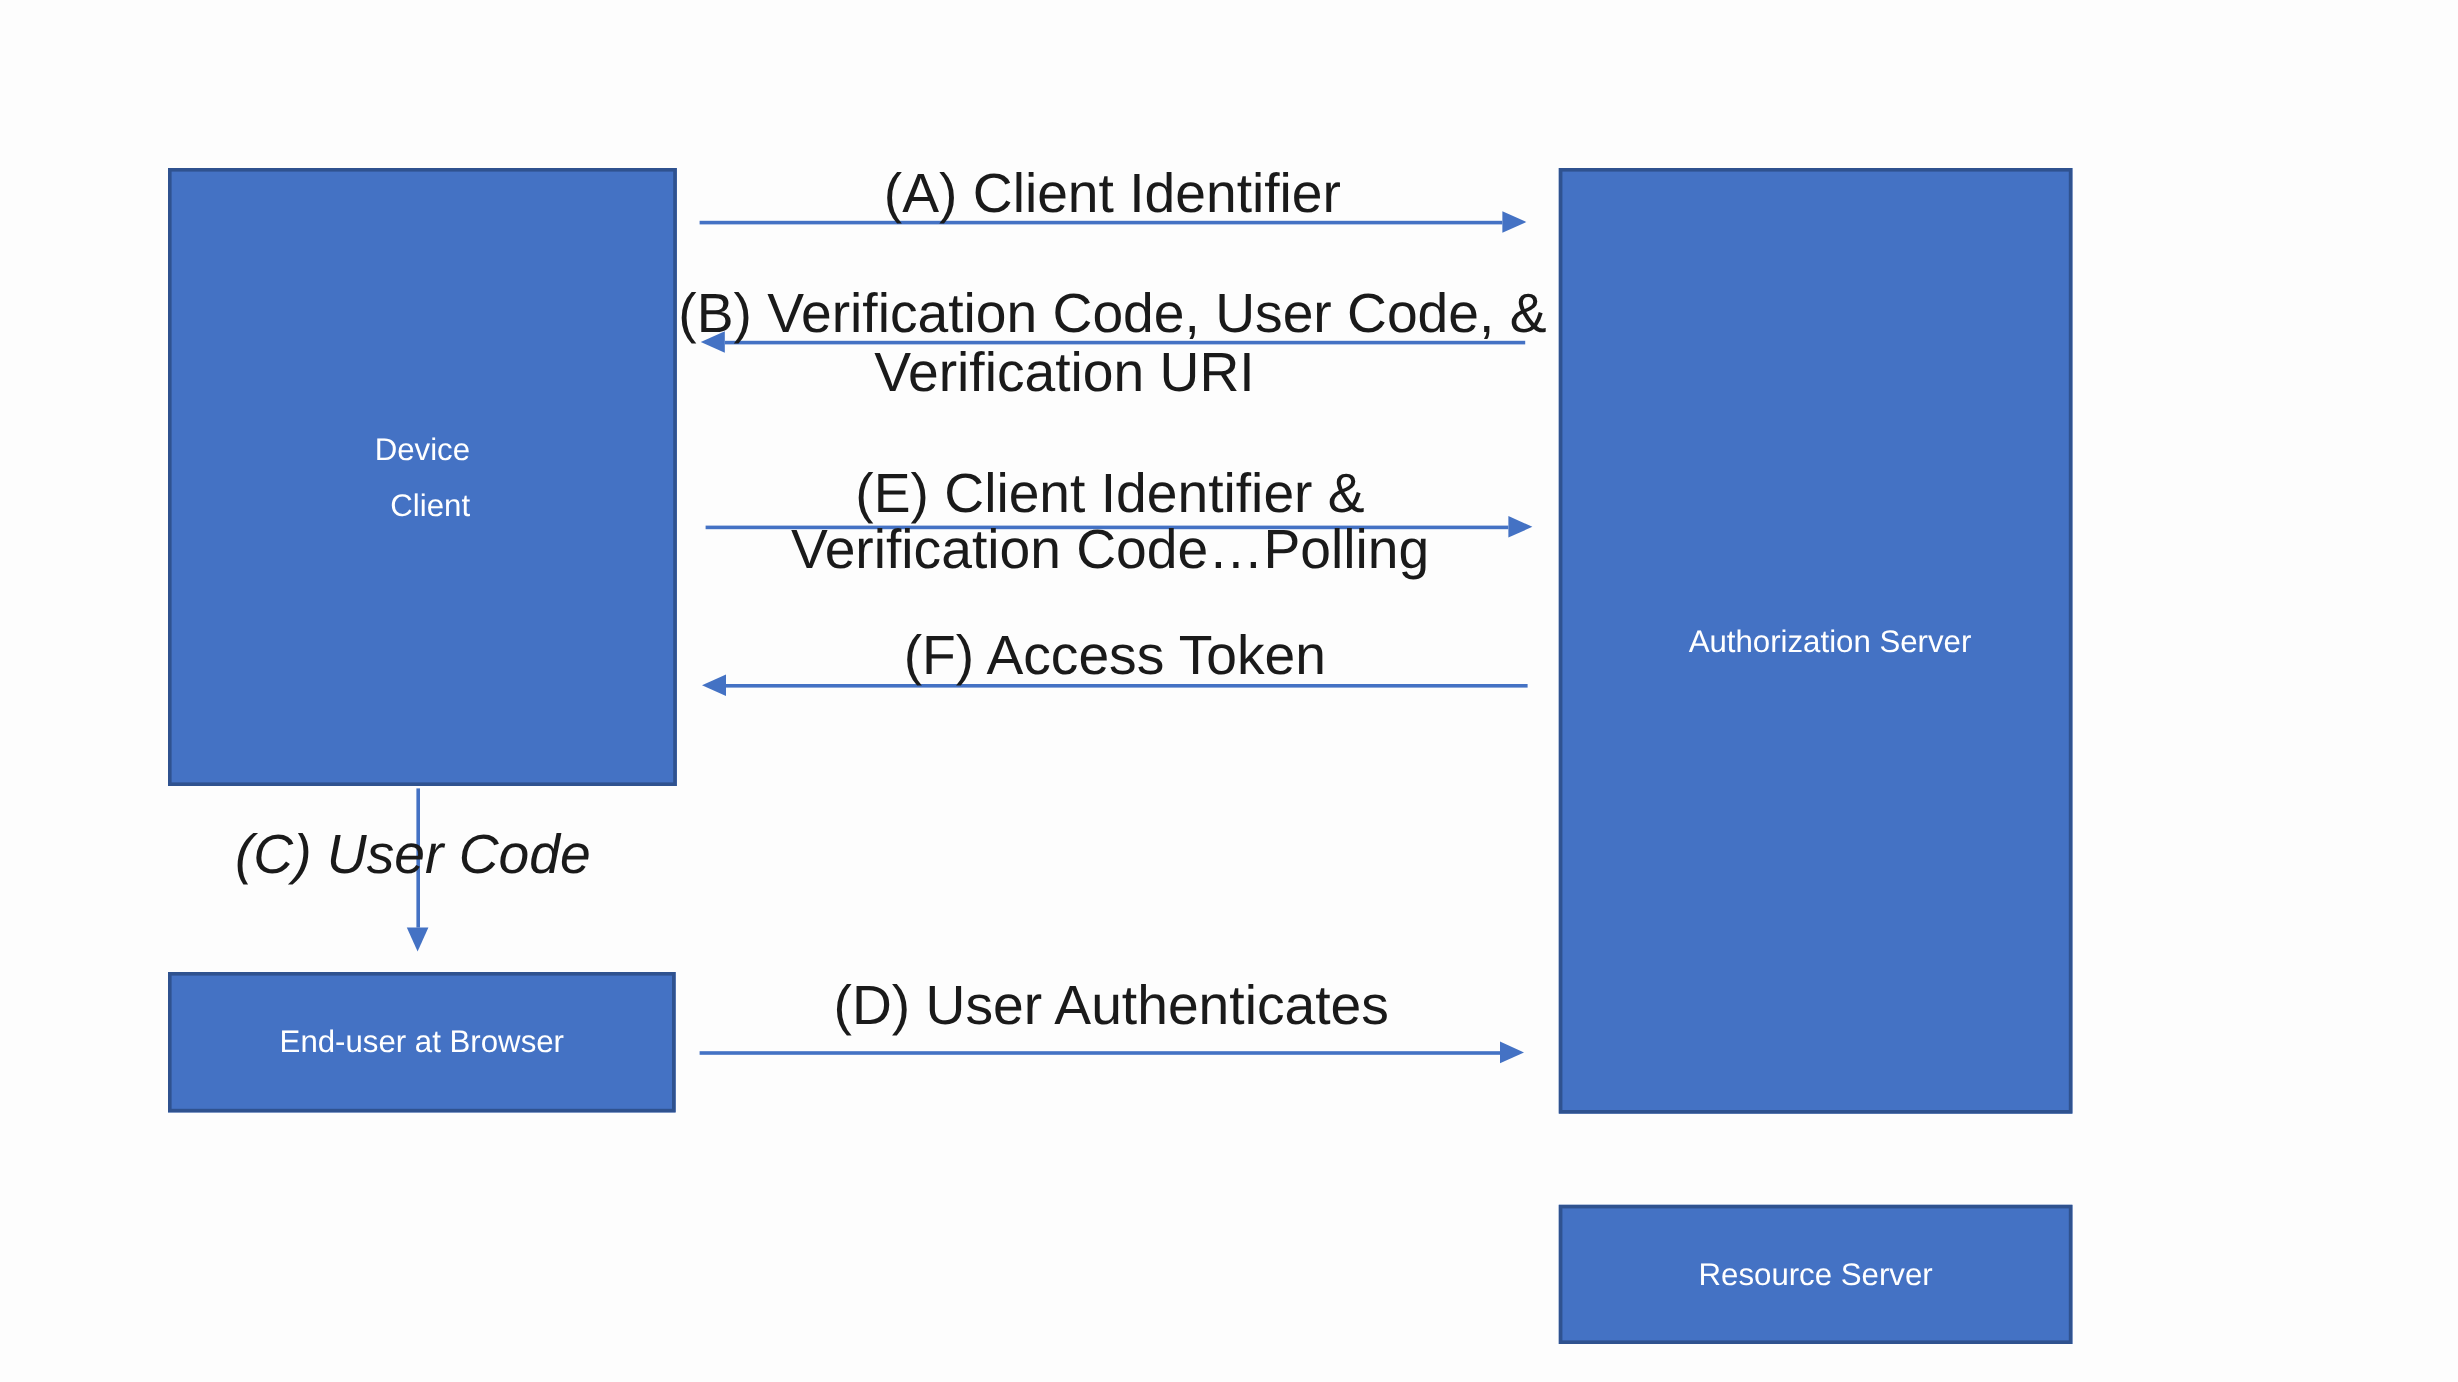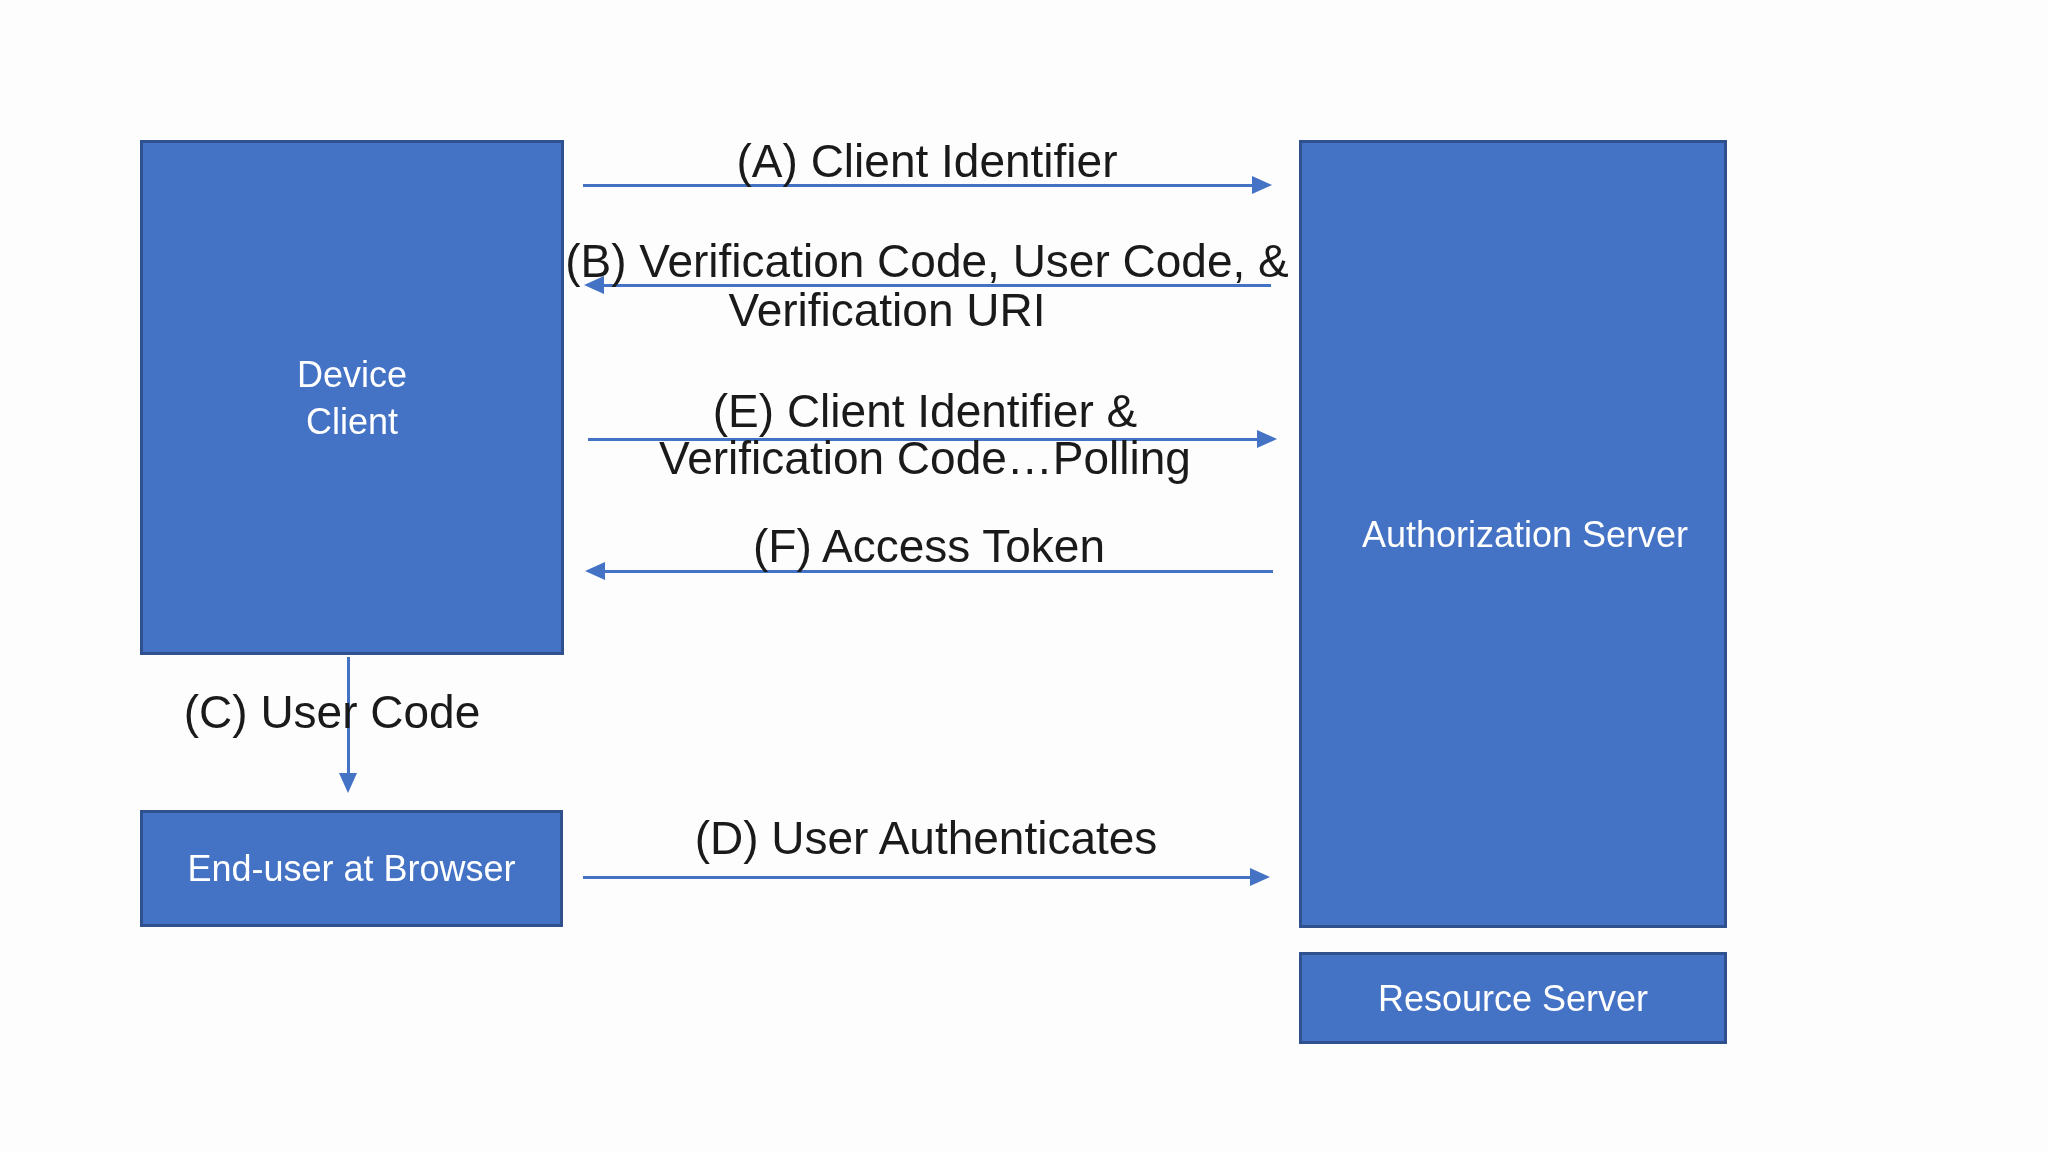--- a/index.html
+++ b/index.html
@@ -23,23 +23,23 @@
     height: 1152px;
     background: var(--background);
   }
   .node {
     position: absolute;
     background: var(--node-fill);
     border: 3px solid var(--node-border);
     display: flex;
     align-items: center;
     justify-content: center;
-    text-align: center;
+    text-align: right;
     color: var(--node-text);
-    font-size: 36px;
+    font-size: 26px;
     line-height: 47px;
   }
   .flow-line {
     position: absolute;
     background: var(--arrow);
   }
   .flow-line.h { height: 3px; }
   .flow-line.v { width: 3px; }
   .head {
     position: absolute;
@@ -84,21 +84,21 @@
   </div>
 
   <div class="node" style="left:1299px; top:140px; width:428px; height:788px;padding-left:24px;">
     <div>Authorization Server</div>
   </div>
 
   <div class="node" style="left:140px; top:810px; width:423px; height:117px;">
     <div>End-user at Browser</div>
   </div>
 
-  <div class="node" style="left:1299px; top:952px; width:428px; height:92px;">
+  <div class="node" style="left:1299px; top:1004px; width:428px; height:116px;">
     <div>Resource Server</div>
   </div>
 
   <div class="flow-line h" style="left:583px; top:184px; width:669px;"></div>
   <div class="head right" style="left:1252px; top:176px;"></div>
   <div class="flow-label" style="left:927px; top:161px;">(A) Client Identifier</div>
 
   <div class="flow-line h" style="left:604px; top:284px; width:667px;"></div>
   <div class="head left" style="left:584px; top:276px;"></div>
   <div class="flow-label" style="left:927px; top:261px;">(B) Verification Code, User Code, &amp;</div>
@@ -108,19 +108,19 @@
   <div class="head right" style="left:1257px; top:430px;"></div>
   <div class="flow-label" style="left:925px; top:458px;">Verification Code…Polling</div>
   <div class="flow-label" style="left:925px; top:411px;">(E) Client Identifier &amp;</div>
 
   <div class="flow-line h" style="left:605px; top:570px; width:668px;"></div>
   <div class="head left" style="left:585px; top:562px;"></div>
   <div class="flow-label" style="left:929px; top:546px;">(F) Access Token</div>
 
   <div class="flow-line v" style="left:347px; top:657px; height:116px;"></div>
   <div class="head down" style="left:339px; top:773px;"></div>
-  <div class="flow-label" style="left:332px; top:712px;">(C) User Code</div>
+  <div class="flow-label" style="left:344px; top:712px;font-style:italic;">(C) User Code</div>
 
   <div class="flow-line h" style="left:583px; top:876px; width:667px;"></div>
   <div class="head right" style="left:1250px; top:868px;"></div>
   <div class="flow-label" style="left:926px; top:838px;">(D) User Authenticates</div>
 
 </div>
 
 </body></html>

